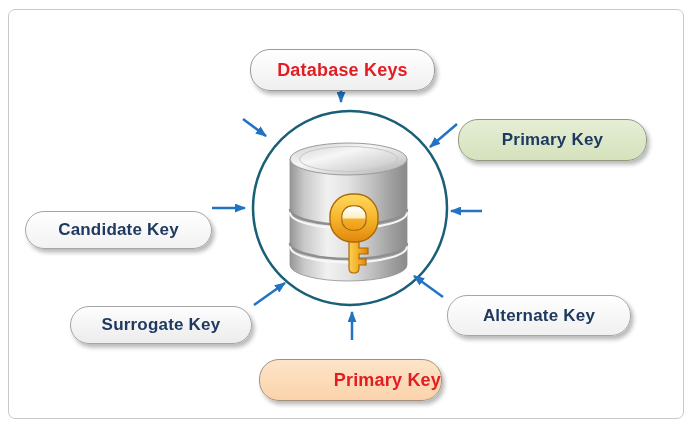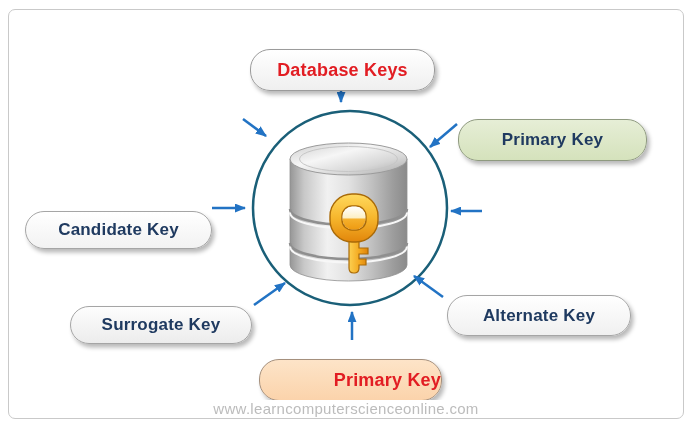--- a/index.html
+++ b/index.html
@@ -121,14 +121,13 @@
   <div class="pill p4" style="background: linear-gradient(rgb(230, 238, 214), rgb(213, 226, 188)); color: rgb(31, 58, 96); border-color: rgb(143, 154, 128);">
     <span>Primary Key</span>
   </div>
   <div class="pill p6" style="background: linear-gradient(rgb(255, 255, 255), rgb(240, 240, 240)); color: rgb(31, 58, 96); border-color: rgb(165, 165, 165);">
     <span>Alternate Key</span>
   </div>
   <div class="pill title p7" style="background: linear-gradient(rgb(253, 228, 200), rgb(251, 211, 171)); color: rgb(226, 29, 35); border-color: rgb(165, 144, 125); justify-content: flex-end;">
     <span>Primary Key</span>
   </div>
 
-  <div class="watermark">www.learncomputerscienceonline.com</div>
 </div>
 
 </body></html>

